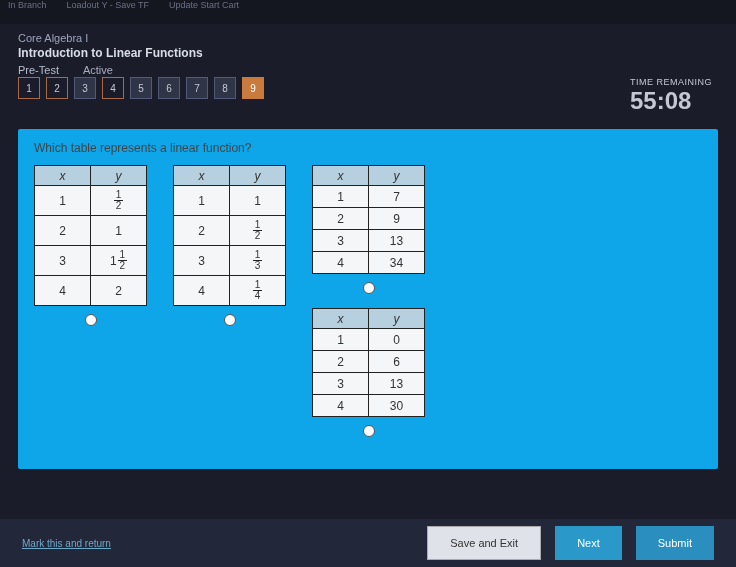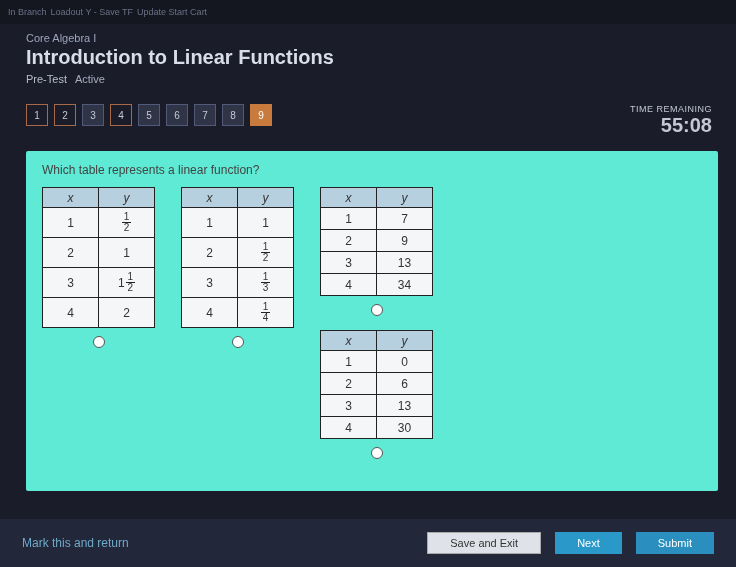--- a/index.html
+++ b/index.html
@@ -9,46 +9,46 @@
       background: #1a1d29;
       font-family: Arial, sans-serif;
       color: #c5c8d4;
       overflow: hidden;
       position: relative;
     }
     .top-bar {
       height: 24px;
       background: #151720;
       display: flex;
-      align-items: center;
+      align-items: flex-start;
       padding: 0 8px;
-      gap: 4px;
+      gap: 20px;
       font-size: 9px;
       color: #6a6f85;
     }
     .main {
-      padding: 8px 18px 0 26px;
+      padding: 8px 18px 0 18px;
     }
     .course {
       font-size: 11px;
       color: #9da3bc;
       margin-bottom: 2px;
     }
     .title {
-      font-size: 20px;
+      font-size: 12px;
       font-weight: bold;
       color: #d8dde8;
       margin-bottom: 4px;
     }
     .subrow {
       display: flex;
-      gap: 8px;
+      gap: 24px;
       font-size: 11px;
       color: #b8bdcc;
-      margin-bottom: 19px;
+      margin-bottom: 1px;
     }
     .subrow .active { color: #a8adbf; text-align: center; }
     .nav-timer-row {
       display: flex;
       justify-content: space-between;
       align-items: flex-start;
       margin-bottom: 14px;
     }
     .qnav {
       display: flex;
@@ -61,25 +61,25 @@
       align-items: center;
       justify-content: center;
       font-size: 10px;
       background: #2f3446;
       border: 1px solid #515a78;
       color: #c5c8d4;
       cursor: pointer;
     }
     .qnum.outlined { border: 1px solid #a76a48; background: transparent; }
     .qnum.current { background: #c97a3d; border-color: #c97a3d; color: #fff; }
-    .timer { text-align: right; color: #c5c8d4; padding-right: 6px;}
+    .timer { color: #c5c8d4; padding-right: 6px;}
     .timer .lbl { font-size: 9px; letter-spacing: 0.5px; }
-    .timer .val { font-size: 20px; font-weight: bold; }
+    .timer .val { font-size: 24px; font-weight: bold; }
     .card {
-      background: #5eead4;
+      background: #0ea5e9;
       color: #333;
       border-radius: 2px;
       padding: 12px 16px 12px 16px;
       height: 340px;
       position: relative;
     }
     .question {
       font-size: 12px;
       color: #444;
       margin-bottom: 10px;
@@ -133,27 +133,28 @@
       position: absolute;
       left: 0; right: 0; bottom: 0;
       height: 48px;
       background: #22273a;
       display: flex;
       align-items: center;
       justify-content: space-between;
       padding: 0 22px;
     }
     .mark-link {
-      font-size: 12px;
+      font-size: 10px;
       color: #6fa9c9;
+      text-decoration: underline;
       cursor: pointer;
     }
     .footer-btns { display: flex; gap: 14px; }
     .btn {
-      height: 22px;
+      height: 34px;
       padding: 0 22px;
       font-size: 11px;
       border: none;
       cursor: pointer;
       color: #fff;
       display: flex;
       align-items: center;
       justify-content: center;
     }
     .btn.save { background: #dfe2e8; color: #333; border: 1px solid #aaa; }

